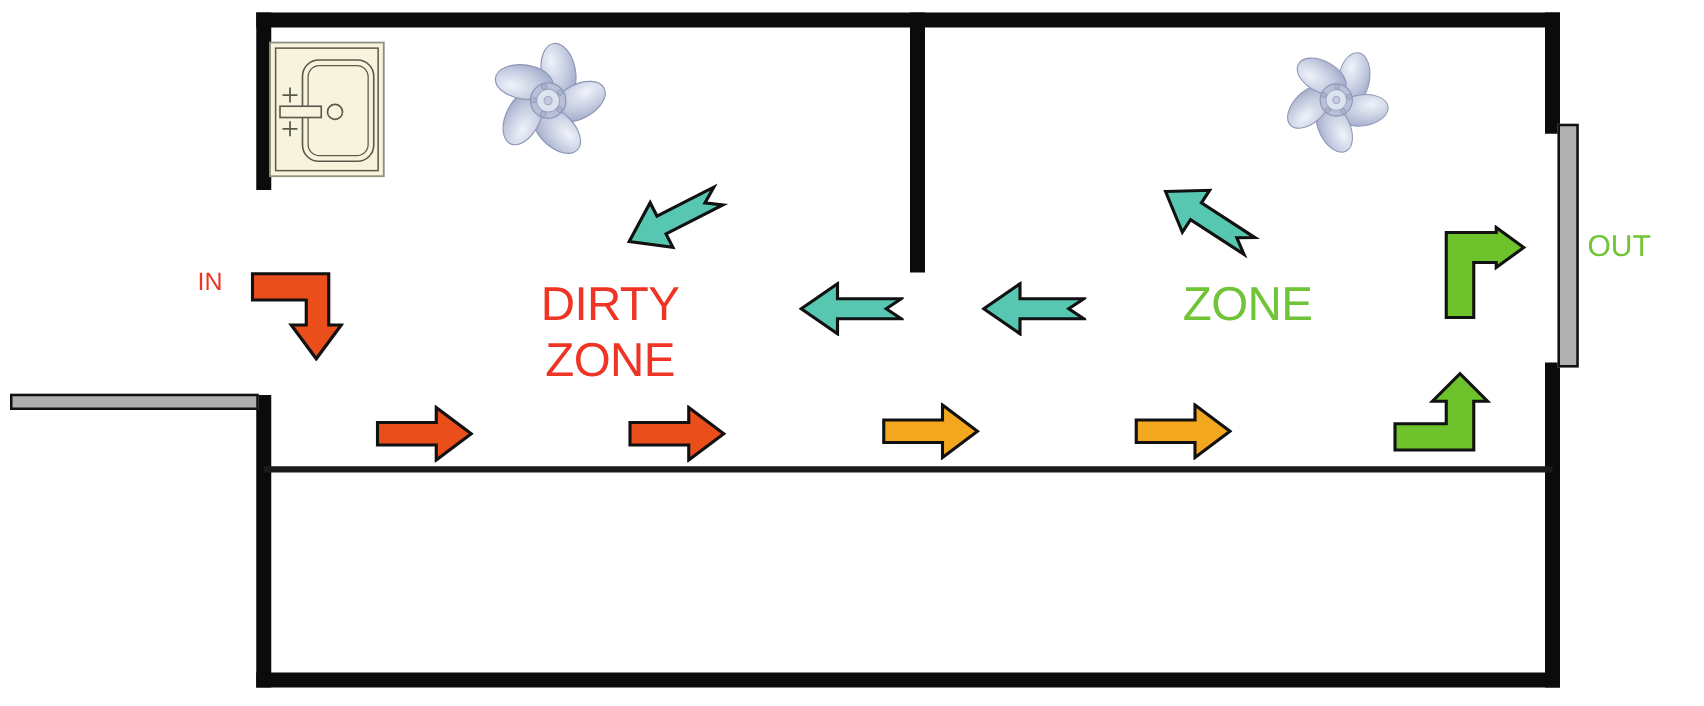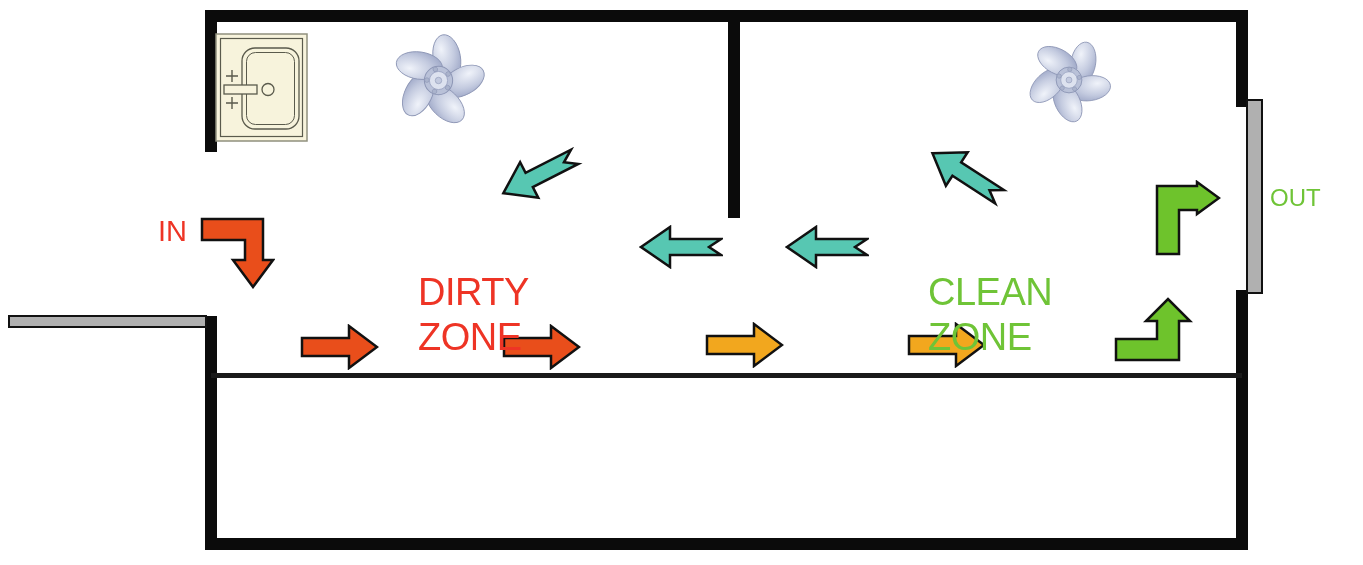--- a/index.html
+++ b/index.html
@@ -5,23 +5,23 @@
   html,body{margin:0;padding:0;background:#fff;}
   .stage{
     position:relative;width:1363px;height:565px;background:#ffffff;overflow:hidden;
     font-family:"Liberation Sans", sans-serif;
   }
   .abs{position:absolute;}
   .wall{position:absolute;background:#0b0b0b;}
   .thinline{position:absolute;background:#1a1a1a;}
   .graybar{position:absolute;background:#b0b0b0;border:2px solid #111;box-sizing:border-box;}
   .lbl{position:absolute;white-space:pre;}
-  .lbl-in{left:158px;top:215px;font-size:29px;color:#ee3425;}
+  .lbl-in{left:158px;top:215px;font-size:20px;color:#ee3425;}
   .lbl-out{left:1270px;top:184px;font-size:24px;color:#6fc437;}
-  .zone{position:absolute;width:140px;font-size:38px;line-height:45px;letter-spacing:-0.5px;margin-top:48px;}
+  .zone{position:absolute;width:140px;text-align:center;font-size:38px;line-height:45px;letter-spacing:-0.5px;}
   .zone-dirty{left:418px;top:222px;color:#ee3425;}
   .zone-clean{left:928px;top:222px;color:#6fc437;}
   svg{display:block;}
 </style>
 </head>
 <body>
 
 <div class="stage">
 
   <div class="wall" style="left:205px;top:10px;width:1043px;height:12px;"></div>
@@ -194,17 +194,16 @@
 
   <div class="lbl lbl-in">IN</div>
   <div class="lbl lbl-out">OUT</div>
 
   <div class="zone zone-dirty">
     <div>DIRTY</div>
     <div>ZONE</div>
   </div>
 
   <div class="zone zone-clean">
-    <div>CLEAN</div>
     <div>ZONE</div>
   </div>
 
 </div>
 
 </body></html>

